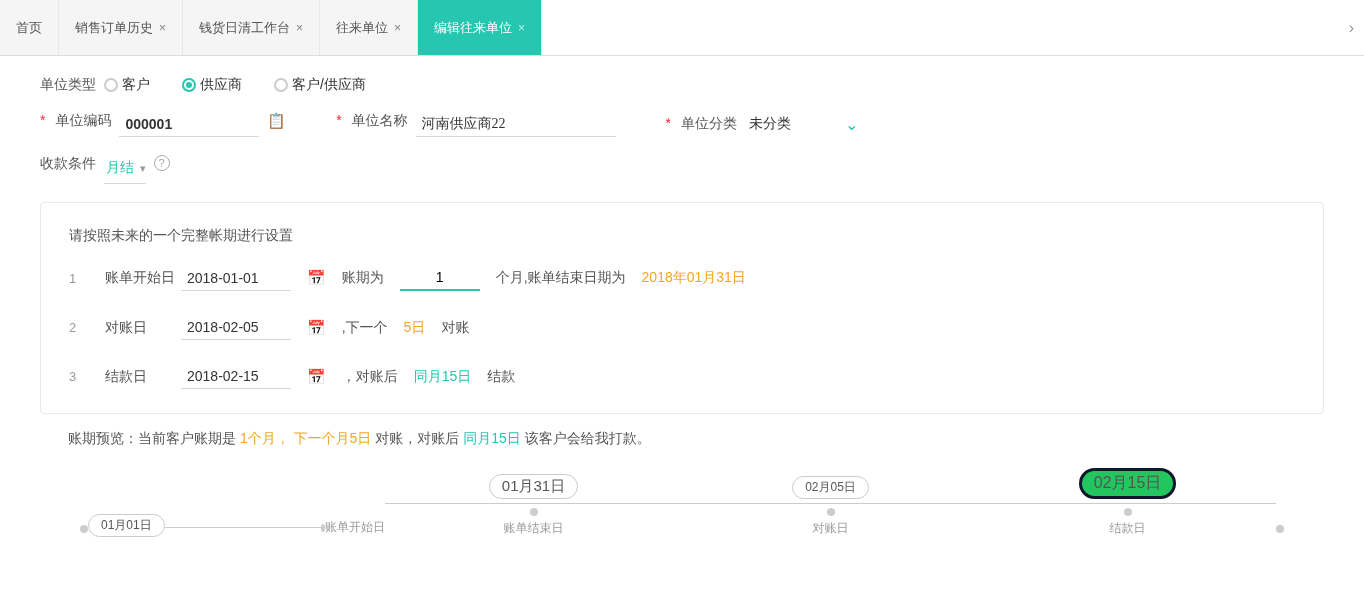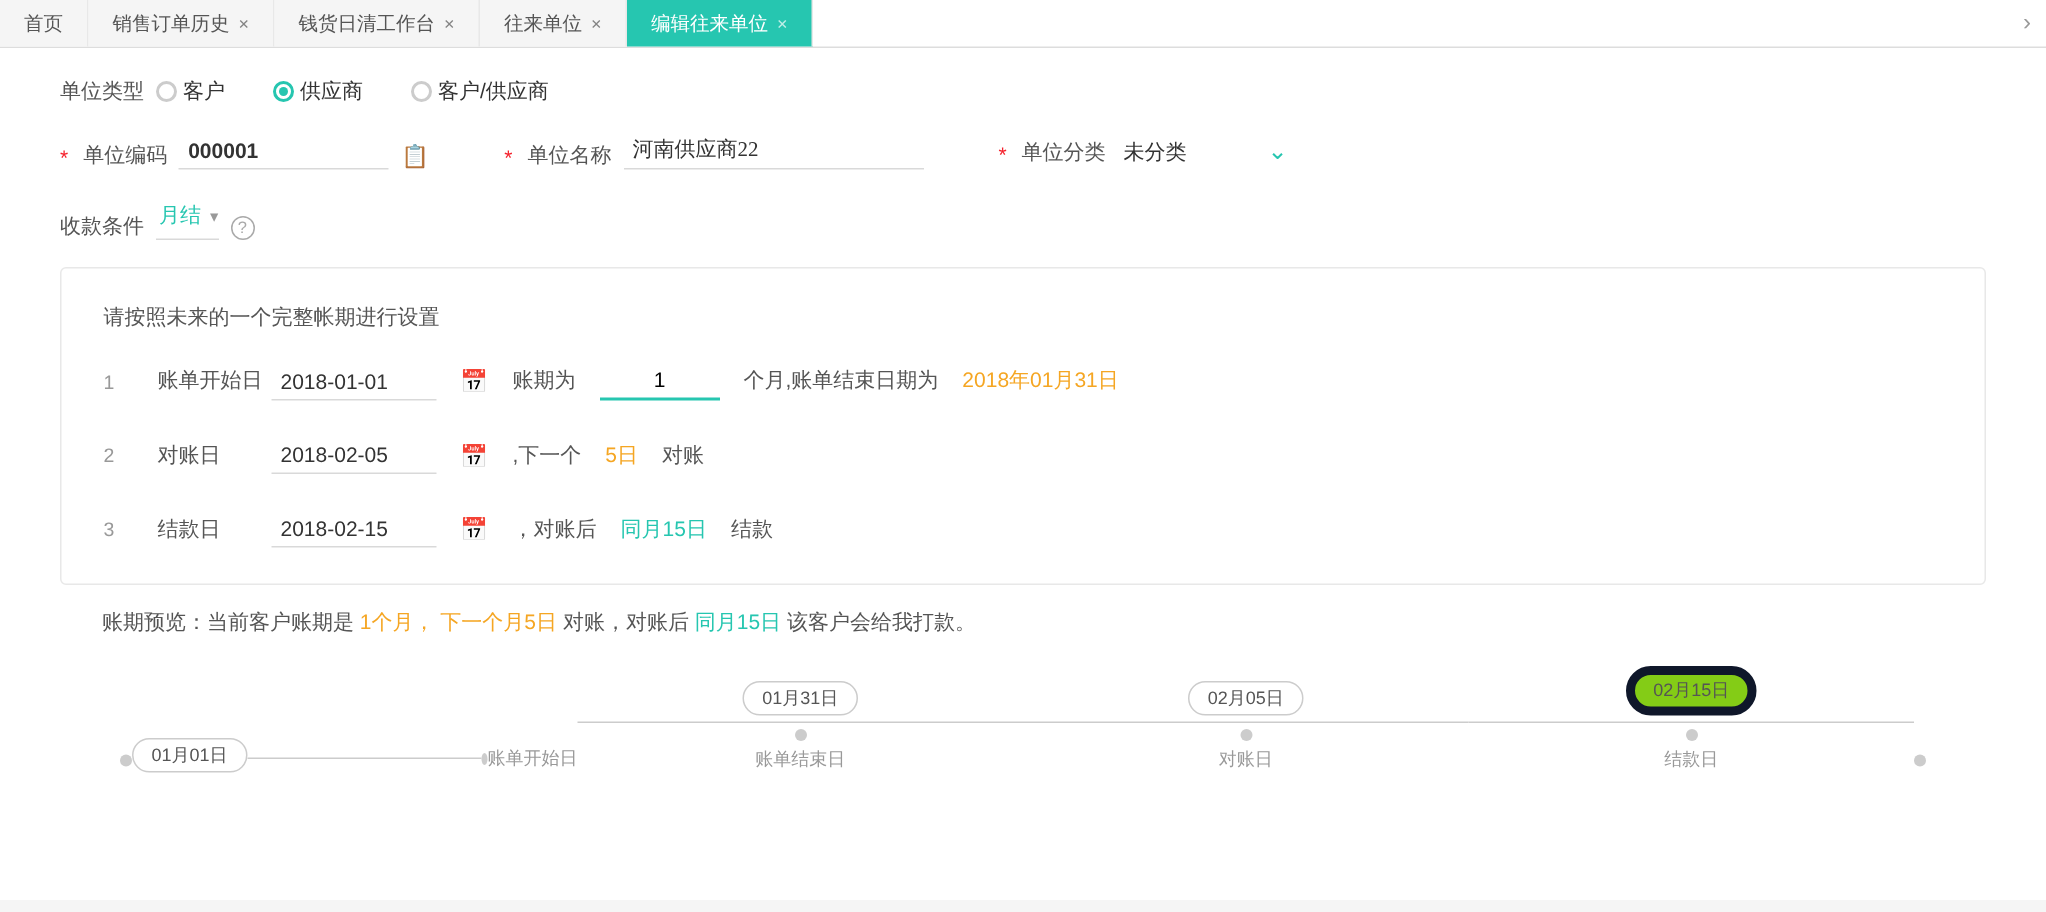--- a/index.html
+++ b/index.html
@@ -4,21 +4,21 @@
   <style>
     * { box-sizing: border-box; margin: 0; padding: 0; }
     body { font-family: 'Microsoft YaHei', sans-serif; font-size: 14px; color: #333; background: #f5f5f5; }
 
     
     .tab-bar {
       display: flex;
       align-items: stretch;
       background: #fff;
       border-bottom: 1px solid #ddd;
-      height: 32px;
+      height: 56px;
     }
     .tab-item {
       display: flex;
       align-items: center;
       padding: 0 16px;
       cursor: pointer;
       color: #555;
       font-size: 13px;
       border-right: 1px solid #e8e8e8;
       gap: 6px;
@@ -49,21 +49,21 @@
 
     
     .form-row {
       display: flex;
       align-items: center;
       margin-bottom: 18px;
       gap: 20px;
     }
     .field-group {
       display: flex;
-      align-items: flex-end;
+      align-items: flex-start;
       gap: 8px;
     }
     .field-label {
       color: #555;
       white-space: nowrap;
     }
     .required-star {
       color: #f5222d;
       margin-right: 2px;
     }
@@ -323,39 +323,39 @@
         <div style="display:flex;flex-direction:column;align-items:center;margin-bottom:0;">
           <div style="border:1px solid #ccc;border-radius:20px;padding:2px 12px;font-size:12px;color:#555;background:#fff;white-space:nowrap;">01月01日</div>
         </div>
         <div style="height:1px;background:#ccc;width:100%;margin-top:4px;"></div>
         <div style="width:8px;height:8px;border-radius:50%;background:#ccc;margin-top:4px;"></div>
         <div style="font-size:12px;color:#999;margin-top:4px;white-space:nowrap;">账单开始日</div>
       </div>
 
       <div style="flex:1;display:flex;flex-direction:column;align-items:center;">
         <div style="display:flex;flex-direction:column;align-items:center;">
-          <div style="border:1px solid #ccc;border-radius:20px;padding:2px 12px;font-size:12px;color:#555;background:#fff;white-space:nowrap;">01月31日</div>
+          <div style="border:1px solid #ccc;border-radius:20px;padding:2px 12px;font-size:15px;color:#555;background:#fff;white-space:nowrap;">01月31日</div>
         </div>
         <div style="height:1px;background:#ccc;width:100%;margin-top:4px;"></div>
         <div style="width:8px;height:8px;border-radius:50%;background:#ccc;margin-top:4px;"></div>
         <div style="font-size:12px;color:#999;margin-top:4px;white-space:nowrap;">账单结束日</div>
       </div>
 
       <div style="flex:1;display:flex;flex-direction:column;align-items:center;">
         <div style="display:flex;flex-direction:column;align-items:center;">
           <div style="border:1px solid #ccc;border-radius:20px;padding:2px 12px;font-size:12px;color:#555;background:#fff;white-space:nowrap;">02月05日</div>
         </div>
         <div style="height:1px;background:#ccc;width:100%;margin-top:4px;"></div>
         <div style="width:8px;height:8px;border-radius:50%;background:#ccc;margin-top:4px;"></div>
         <div style="font-size:12px;color:#999;margin-top:4px;white-space:nowrap;">对账日</div>
       </div>
 
       <div style="flex:1;display:flex;flex-direction:column;align-items:center;">
         <div style="display:flex;flex-direction:column;align-items:center;">
-          <div style="border:6px solid #0f172a;border-radius:20px;padding:2px 12px;font-size:12px;color:#555;background:#84cc16;white-space:nowrap;">02月15日</div>
+          <div style="border:3px solid #0f172a;border-radius:20px;padding:2px 12px;font-size:16px;color:#555;background:#22c55e;white-space:nowrap;">02月15日</div>
         </div>
         <div style="height:1px;background:#ccc;width:100%;margin-top:4px;"></div>
         <div style="width:8px;height:8px;border-radius:50%;background:#ccc;margin-top:4px;"></div>
         <div style="font-size:12px;color:#999;margin-top:4px;white-space:nowrap;">结款日</div>
       </div>
 
       <div style="display:flex;flex-direction:column;align-items:center;">
         <div style="width:8px;height:8px;border-radius:50%;background:#ccc;margin-bottom:4px;margin-top:22px;"></div>
       </div>
     </div>

